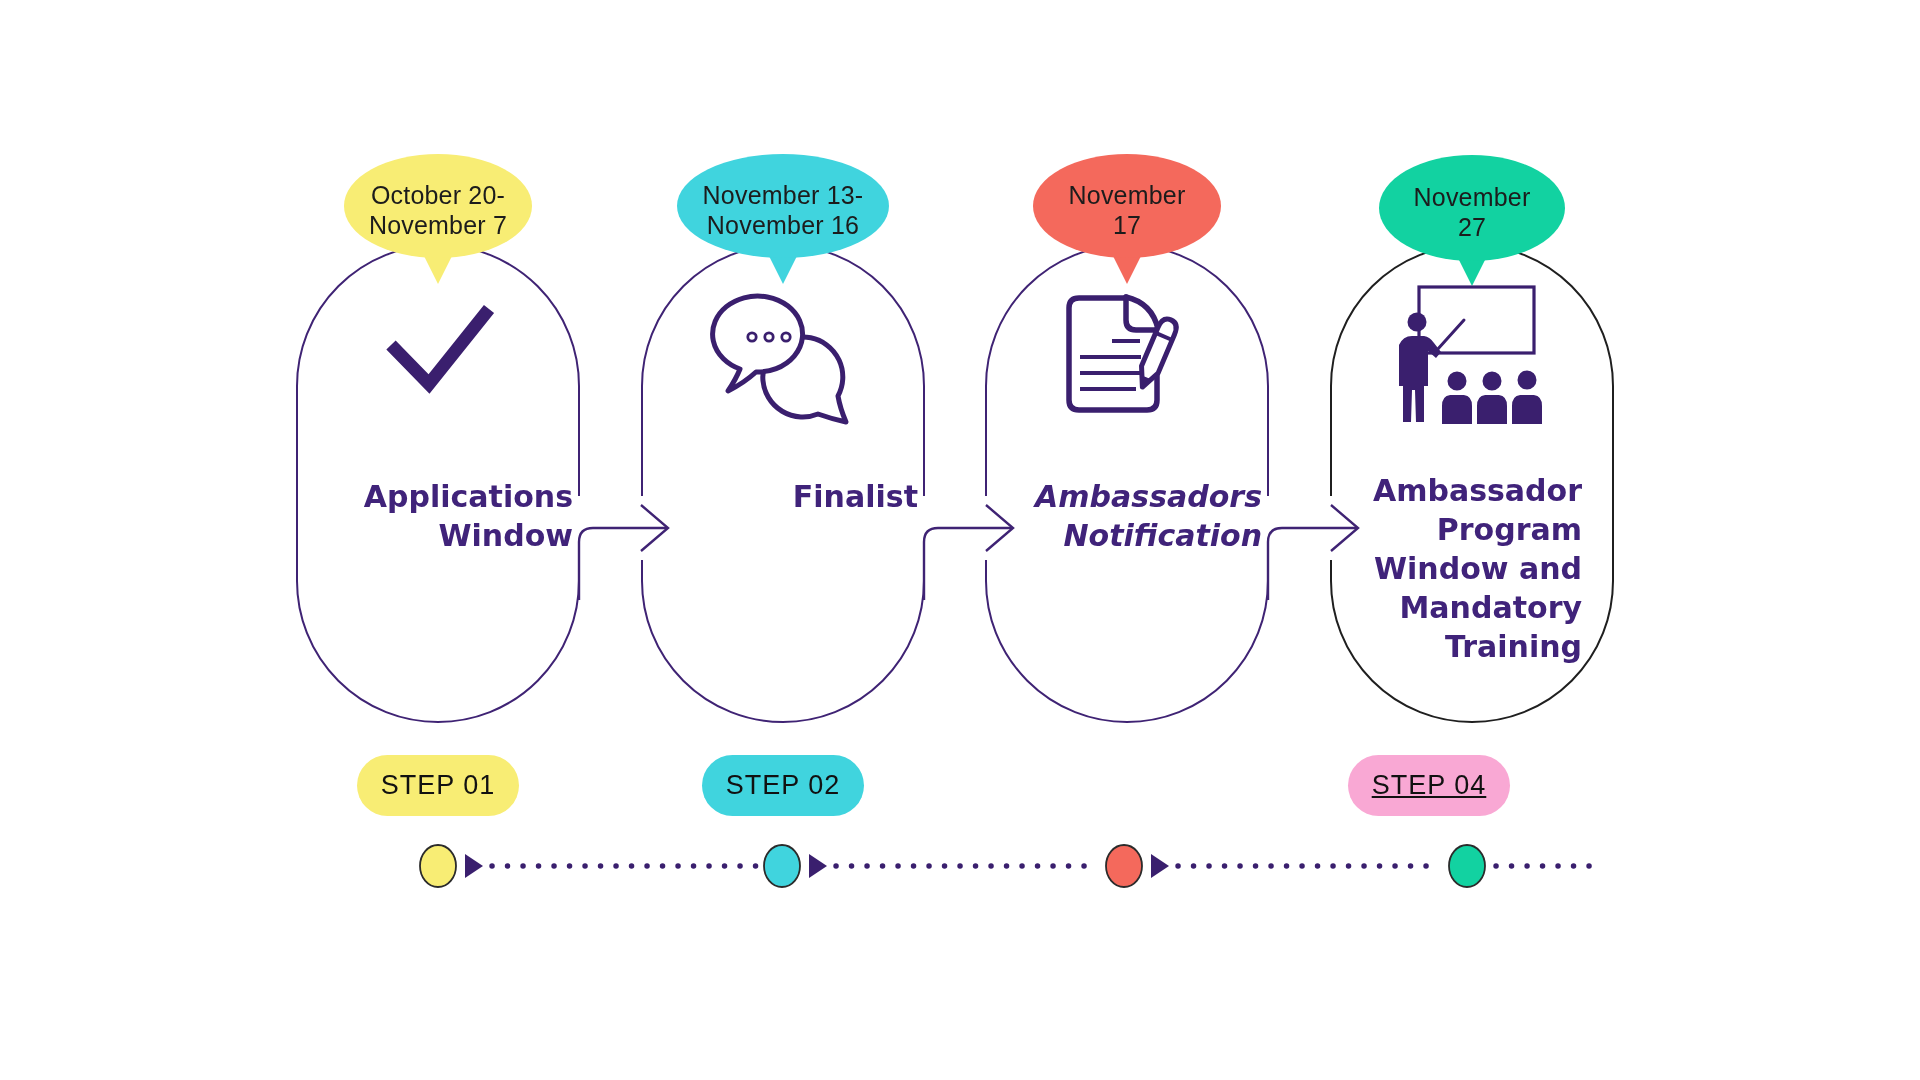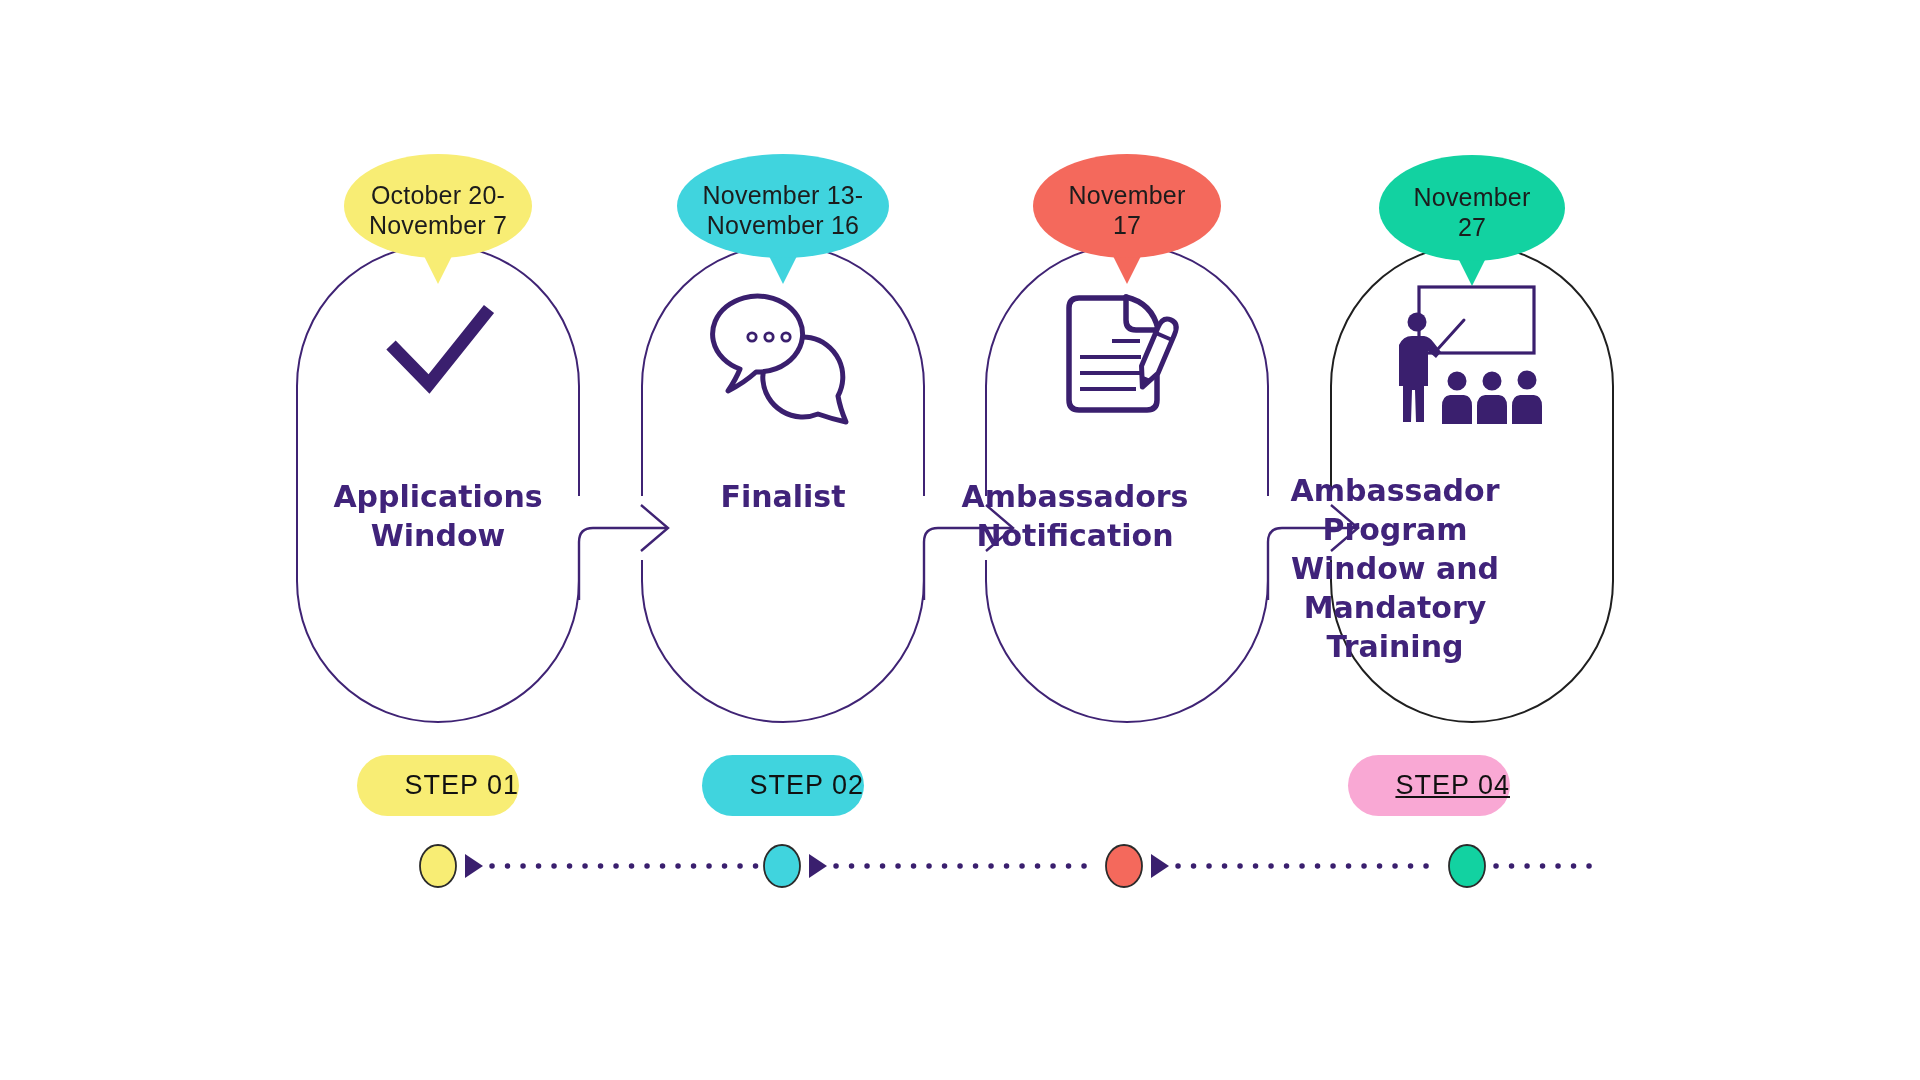--- a/index.html
+++ b/index.html
@@ -15,31 +15,31 @@
   .bubble-text{
     width:230px;
     text-align:center;
     font-size:25px;
     line-height:30px;
     color:#1c1c1c;
     letter-spacing:.2px;
   }
   .step-title{
     width:270px;
-    text-align:center;
+    text-align:right;
     font-family:"DejaVu Sans", sans-serif;
     font-weight:bold;
     font-size:30px;
     line-height:39px;
     color:#40237A;
   }
   .step-pill{
     width:162px;height:61px;
     border-radius:31px;
-    display:flex;align-items:center;justify-content:flex-end;
+    display:flex;align-items:center;justify-content:center;
     font-size:27px;
     font-weight:500;
     letter-spacing:1px;
     color:#111111;
   }
 </style>
 </head>
 <body>
 
 <div class="stage">
@@ -165,25 +165,25 @@
     <div>27</div>
   </div>
 
   <div class="abs step-title" style="left:303px;top:477px;">
     <div>Applications</div>
     <div>Window</div>
   </div>
   <div class="abs step-title" style="left:648px;top:477px;">
     <div>Finalist</div>
   </div>
-  <div class="abs step-title" style="left:940px;top:477px;">
+  <div class="abs step-title" style="left:992px;top:477px;font-style:italic;">
     <div>Ambassadors</div>
     <div>Notification</div>
   </div>
-  <div class="abs step-title" style="left:1260px;top:471px;">
+  <div class="abs step-title" style="left:1312px;top:471px;">
     <div>Ambassador</div>
     <div>Program</div>
     <div>Window and</div>
     <div>Mandatory</div>
     <div>Training</div>
   </div>
 
   <div class="abs step-pill" style="left: 357px; top: 755px; background-color: rgb(248, 237, 116);">
     <span>STEP 01</span>
   </div>

